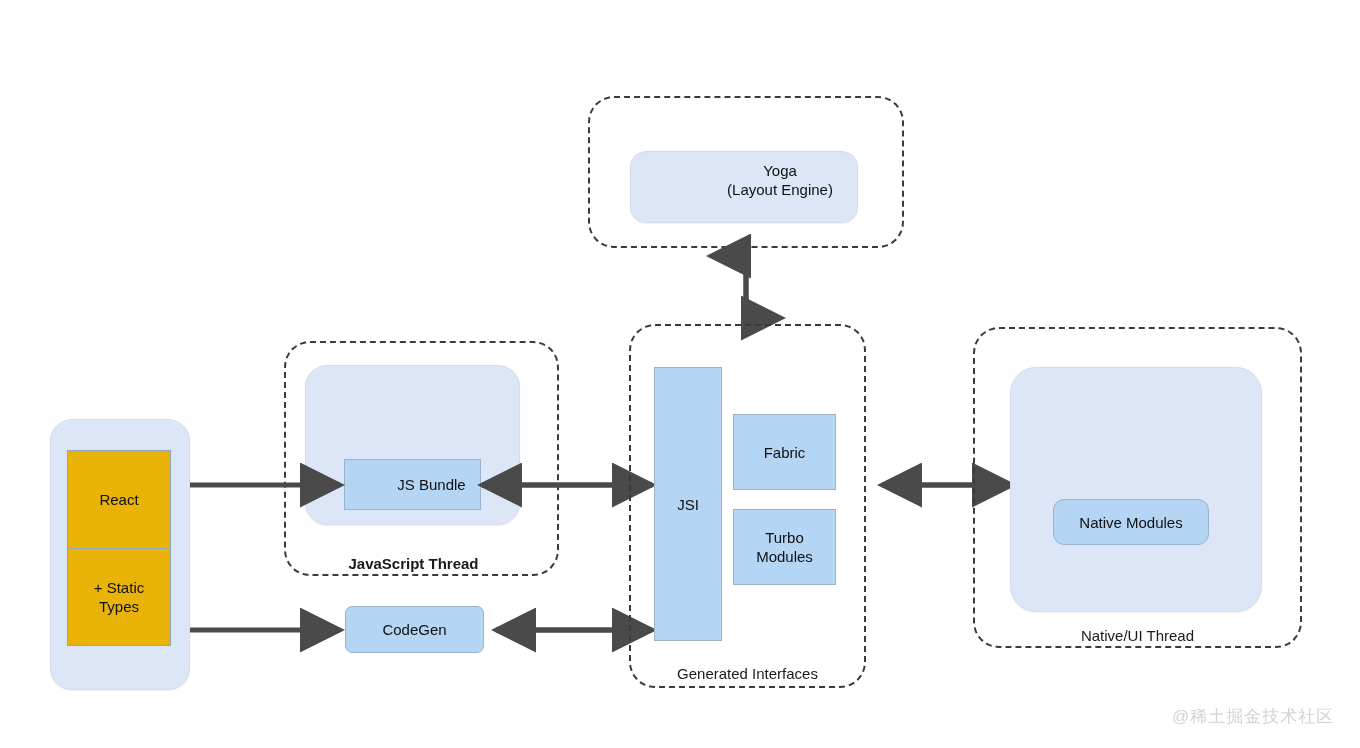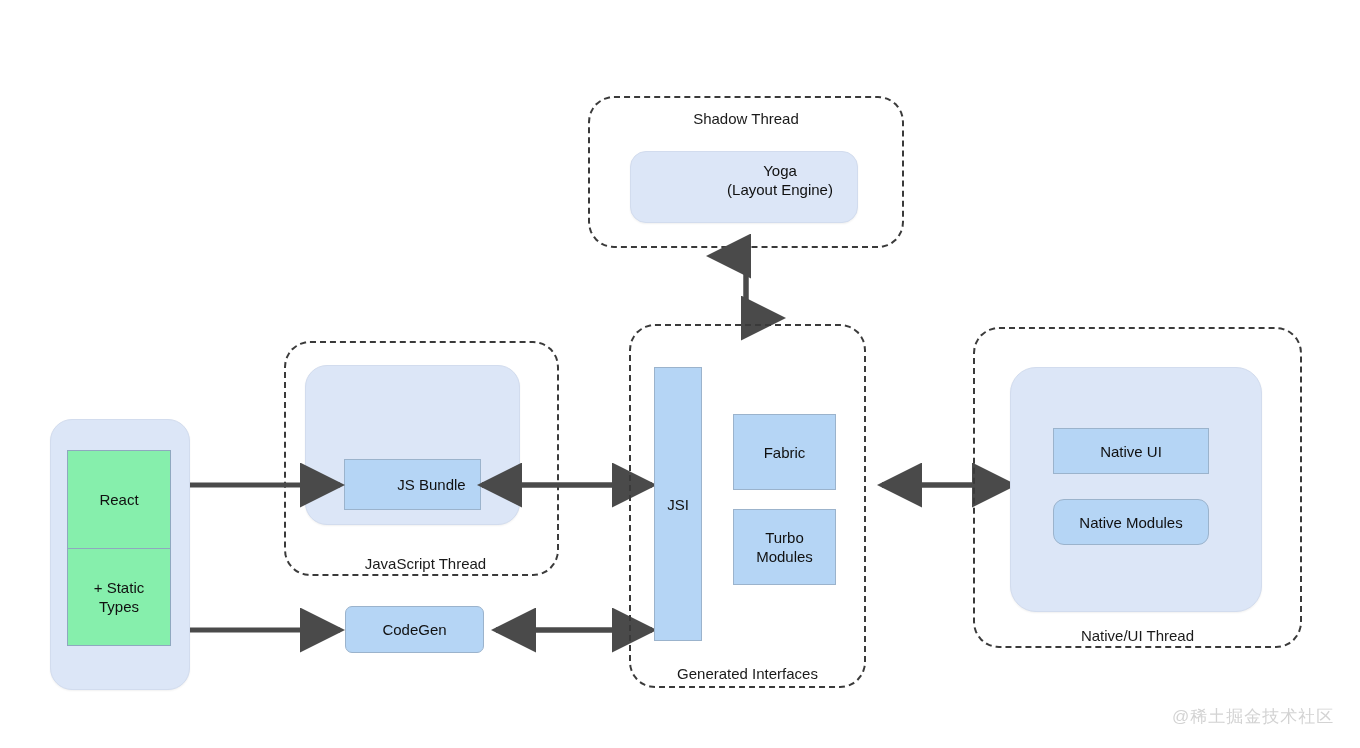--- a/index.html
+++ b/index.html
@@ -78,21 +78,21 @@
     color: #d3d3d3;
     font-size: 17px;
     letter-spacing: 1px;
     white-space: pre;
     user-select: none;
   }
 
   
   .split-box {
     position: absolute;
-    background: #86efac;
+    background: #eab308;
     border: 1px solid #8fa8bf;
     box-sizing: border-box;
     display: flex;
     flex-direction: column;
   }
   .split-cell {
     flex: 1;
     display: flex;
     align-items: center;
     justify-content: center;
@@ -103,21 +103,20 @@
     white-space: pre-line;
   }
   .split-cell + .split-cell { border-top: 1px solid #8fa8bf; }
 </style>
 </head>
 <body>
 
 <div id="canvas">
 
   <div class="dashed-group" style="left:588px; top:96px; width:316px; height:152px;"></div>
-  <div class="group-label" style="left:588px; top:110px; width:316px;">Shadow Thread</div>
   <div class="soft-box" style="left:630px; top:151px; width:228px; height:72px;"></div>
   <div class="plain-label" style="left:630px; top:161px; width:228px;">Yoga
 (Layout Engine)</div>
 
   <div class="arrow-v" style="left:735px; top:246px; width:22px; height:82px;">
     <svg width="22" height="82" viewBox="0 0 22 82">
       <defs>
         <marker id="vhead-up" markerWidth="9" markerHeight="9" refX="4.5" refY="8" orient="auto">
           <path d="M0,9 L4.5,0 L9,9 Z" fill="#4a4a4a"></path>
         </marker>
@@ -131,21 +130,21 @@
   </div>
 
   <div class="soft-box" style="left:50px; top:419px; width:140px; height:271px; border-radius:22px;"></div>
   <div class="split-box" style="left:67px; top:450px; width:104px; height:196px;">
     <div class="split-cell">React</div>
     <div class="split-cell">+ Static
 Types</div>
   </div>
 
   <div class="dashed-group" style="left:284px; top:341px; width:275px; height:235px;"></div>
-  <div class="group-label" style="left:288px; top:555px; width:275px;">JavaScript Thread</div>
+  <div class="group-label" style="left:276px; top:555px; width:275px;font-weight:bold;">JavaScript Thread</div>
   <div class="soft-box" style="left:305px; top:365px; width:215px; height:160px; border-radius:22px;"></div>
   <div class="blue-box" style="left:344px; top:459px; width:137px; height:51px;padding-left:38px;">JS Bundle</div>
 
   <div class="arrow-h" style="left:190px; top:474px; width:160px; height:22px;">
     <svg width="160" height="22" viewBox="0 0 160 22">
       <defs>
         <marker id="hhead-r1" markerWidth="9" markerHeight="9" refX="8" refY="4.5" orient="auto">
           <path d="M0,0 L9,4.5 L0,9 Z" fill="#4a4a4a"></path>
         </marker>
       </defs>
@@ -191,21 +190,21 @@
           <path d="M0,0 L9,4.5 L0,9 Z" fill="#4a4a4a"></path>
         </marker>
       </defs>
       <line x1="12" y1="11" x2="168" y2="11" stroke="#4a4a4a" stroke-width="5" marker-end="url(#hhead-r4)"></line>
       <line x1="168" y1="11" x2="12" y2="11" stroke="#4a4a4a" stroke-width="5" marker-end="url(#hhead-l4)"></line>
     </svg>
   </div>
 
   <div class="dashed-group" style="left:629px; top:324px; width:237px; height:364px;"></div>
   <div class="group-label" style="left:629px; top:665px; width:237px;">Generated Interfaces</div>
-  <div class="blue-box" style="left:654px; top:367px; width:48px; height:274px;">JSI</div>
+  <div class="blue-box" style="left:654px; top:367px; width:68px; height:274px;">JSI</div>
   <div class="blue-box" style="left:733px; top:509px; width:103px; height:76px;">Turbo
 Modules</div>
   <div class="blue-box" style="left:733px; top:414px; width:103px; height:76px;">Fabric</div>
 
   <div class="arrow-h" style="left:870px; top:474px; width:150px; height:22px;">
     <svg width="150" height="22" viewBox="0 0 150 22">
       <defs>
         <marker id="hhead-r5" markerWidth="9" markerHeight="9" refX="8" refY="4.5" orient="auto">
           <path d="M0,0 L9,4.5 L0,9 Z" fill="#4a4a4a"></path>
         </marker>
@@ -214,18 +213,17 @@
         </marker>
       </defs>
       <line x1="12" y1="11" x2="142" y2="11" stroke="#4a4a4a" stroke-width="5" marker-end="url(#hhead-r5)"></line>
       <line x1="142" y1="11" x2="12" y2="11" stroke="#4a4a4a" stroke-width="5" marker-end="url(#hhead-l5)"></line>
     </svg>
   </div>
 
   <div class="dashed-group" style="left:973px; top:327px; width:329px; height:321px;"></div>
   <div class="group-label" style="left:973px; top:627px; width:329px;">Native/UI Thread</div>
   <div class="soft-box" style="left:1010px; top:367px; width:252px; height:245px; border-radius:26px;"></div>
-  <div class="blue-box" style="left:1053px; top:428px; width:156px; height:46px;">Native UI</div>
   <div class="blue-box" style="left:1053px; top:499px; width:156px; height:46px;border-radius:11px;">Native Modules</div>
 
   <div class="watermark" style="left:1172px; top:705px;">@稀土掘金技术社区</div>
 
 </div>
 
 </body></html>

